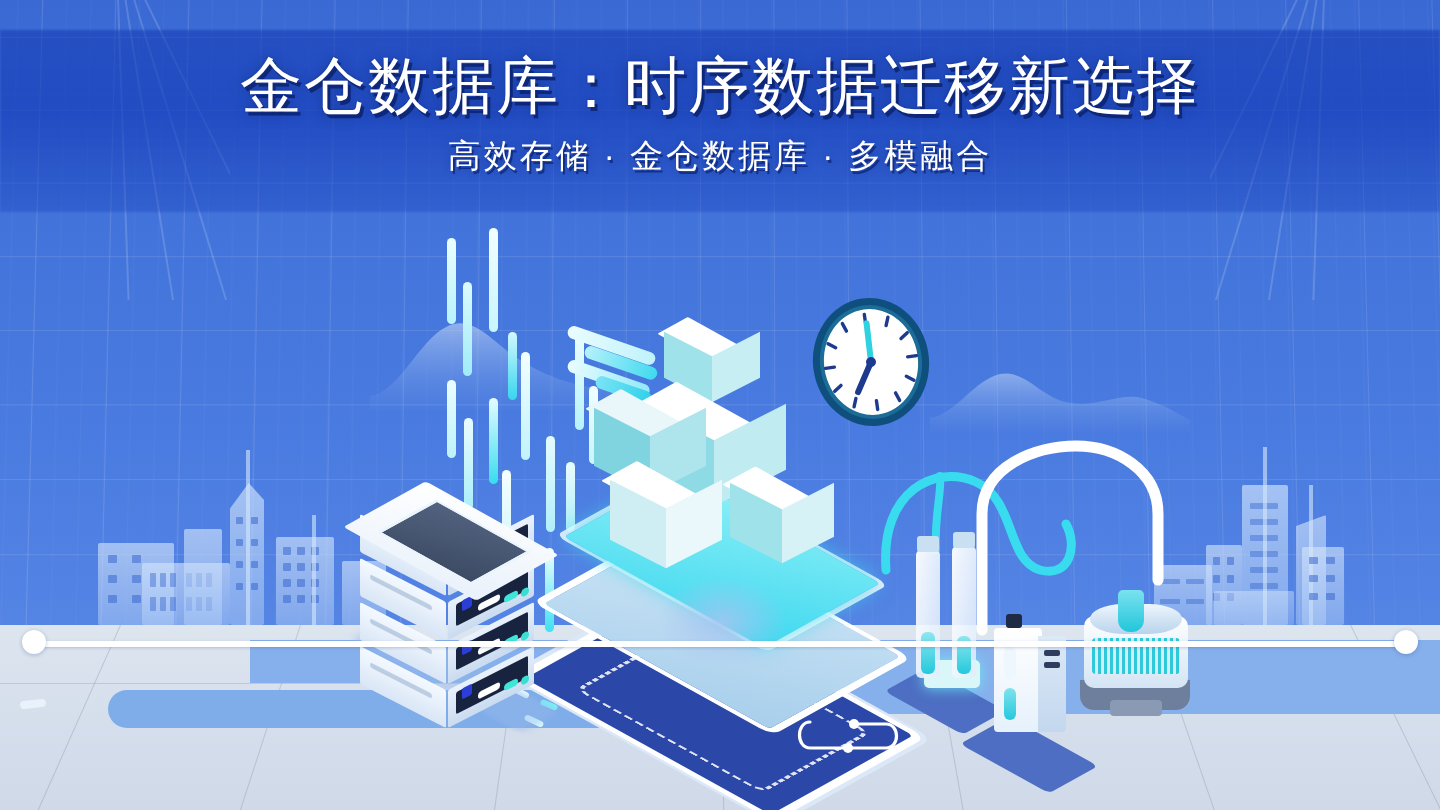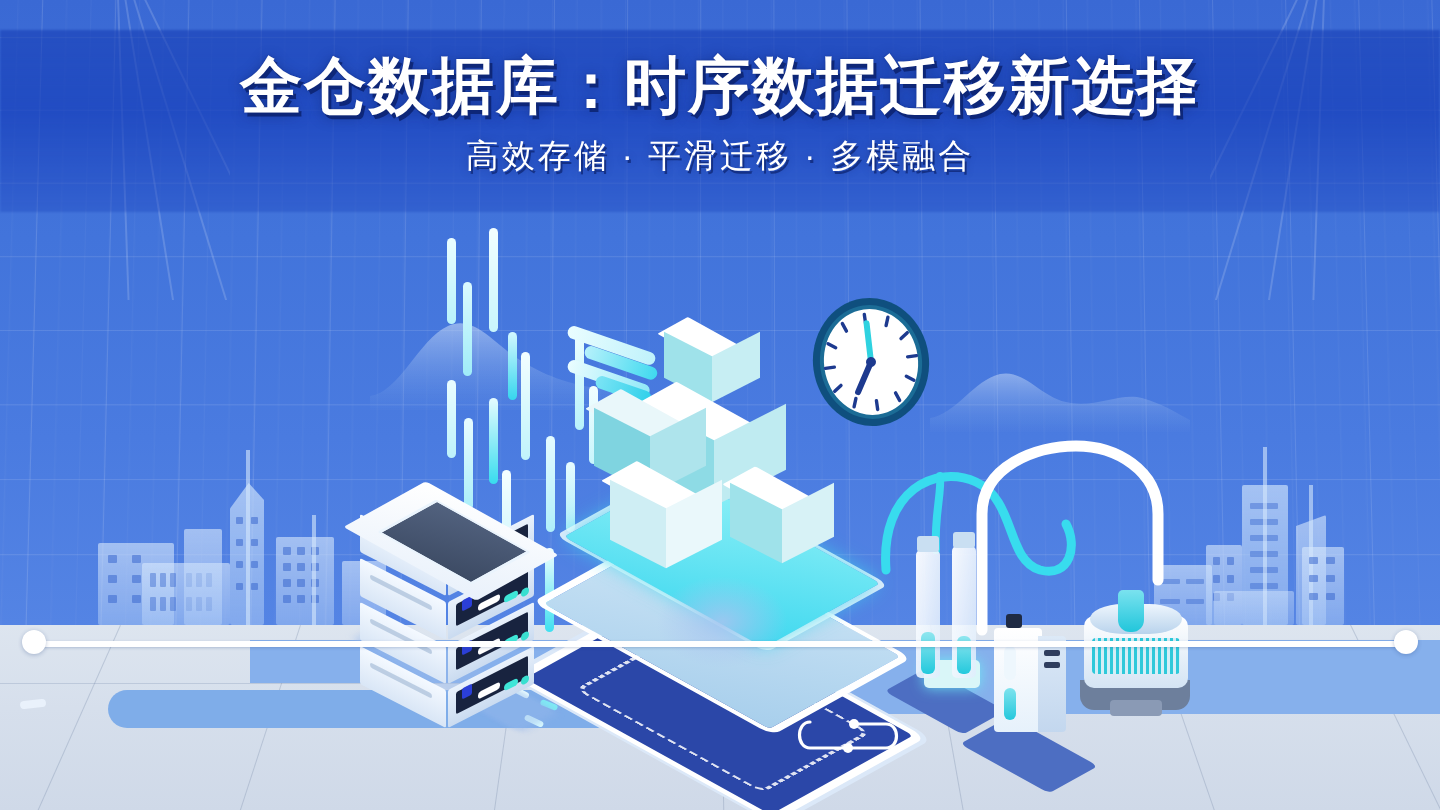--- a/index.html
+++ b/index.html
@@ -42,21 +42,21 @@
   
   .title-band{
     position:absolute;left:0;top:30px;width:1440px;height:182px;
     background:linear-gradient(180deg,rgba(20,58,178,.55),rgba(22,62,186,.70) 45%,rgba(26,66,190,.35));
     filter:blur(1px);
   }
 
   
   .headline{position:absolute;left:0;top:52px;width:1440px;text-align:center;z-index:40;}
   .h-title{
-    display:block;color:#fff;font-size:62px;font-weight:bold;letter-spacing:2px;
+    display:block;color:#fff;font-size:62px;font-weight:normal;letter-spacing:2px;
     line-height:1.1;
     text-shadow:
       3px 4px 0 rgba(12,34,110,.85),
       0 0 2px rgba(12,34,110,.6),
       0 2px 14px rgba(8,26,90,.45);
   }
   .h-sub{
     display:block;margin-top:14px;color:#fff;font-size:33px;font-weight:500;
     letter-spacing:3px;
     text-shadow:2px 3px 0 rgba(12,34,110,.7),0 1px 8px rgba(8,26,90,.4);
@@ -523,16 +523,16 @@
     <div class="sparkle" style="left:506px;top:688px;width:24px;height:6px;background:#eafdff;transform:rotate(28deg);"></div>
     <div class="sparkle" style="left:540px;top:702px;width:18px;height:6px;background:#7fe8f4;transform:rotate(22deg);"></div>
     <div class="sparkle" style="left:568px;top:678px;width:22px;height:6px;background:#ffffff;transform:rotate(30deg);"></div>
     <div class="sparkle" style="left:592px;top:700px;width:16px;height:6px;background:#9ff0f4;transform:rotate(18deg);"></div>
     <div class="sparkle" style="left:524px;top:718px;width:20px;height:6px;background:#d9fbff;transform:rotate(25deg);"></div>
     <div class="sparkle" style="left:20px;top:700px;width:26px;height:8px;background:#e9f1fb;border-radius:5px;transform:rotate(-6deg);"></div>
   </div>
 
   <div class="headline">
     <span class="h-title">金仓数据库：时序数据迁移新选择</span>
-    <span class="h-sub">高效存储 · 平滑迁移 · 多模融合</span>
+    <span class="h-sub">高效存储 · 金仓数据库 · 多模融合</span>
   </div>
 
 </div>
 
 </body></html>

